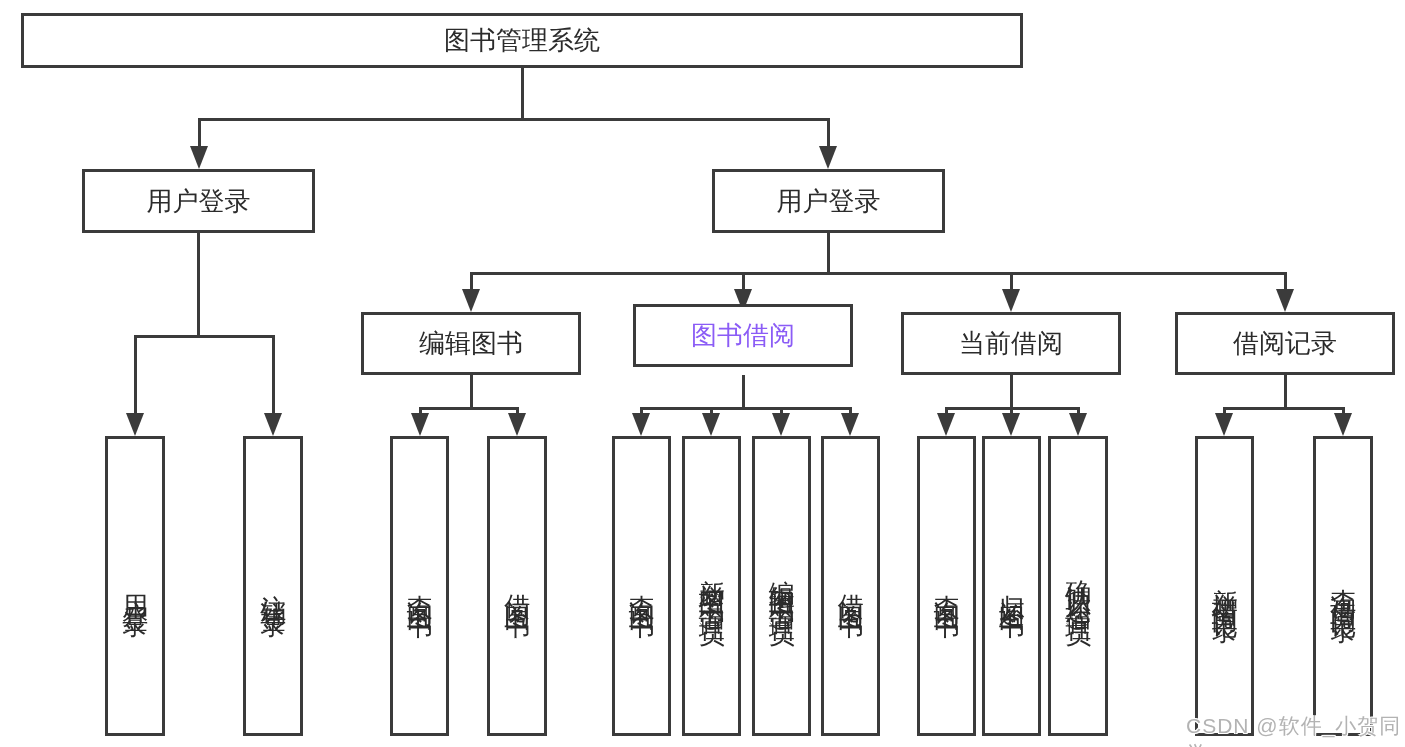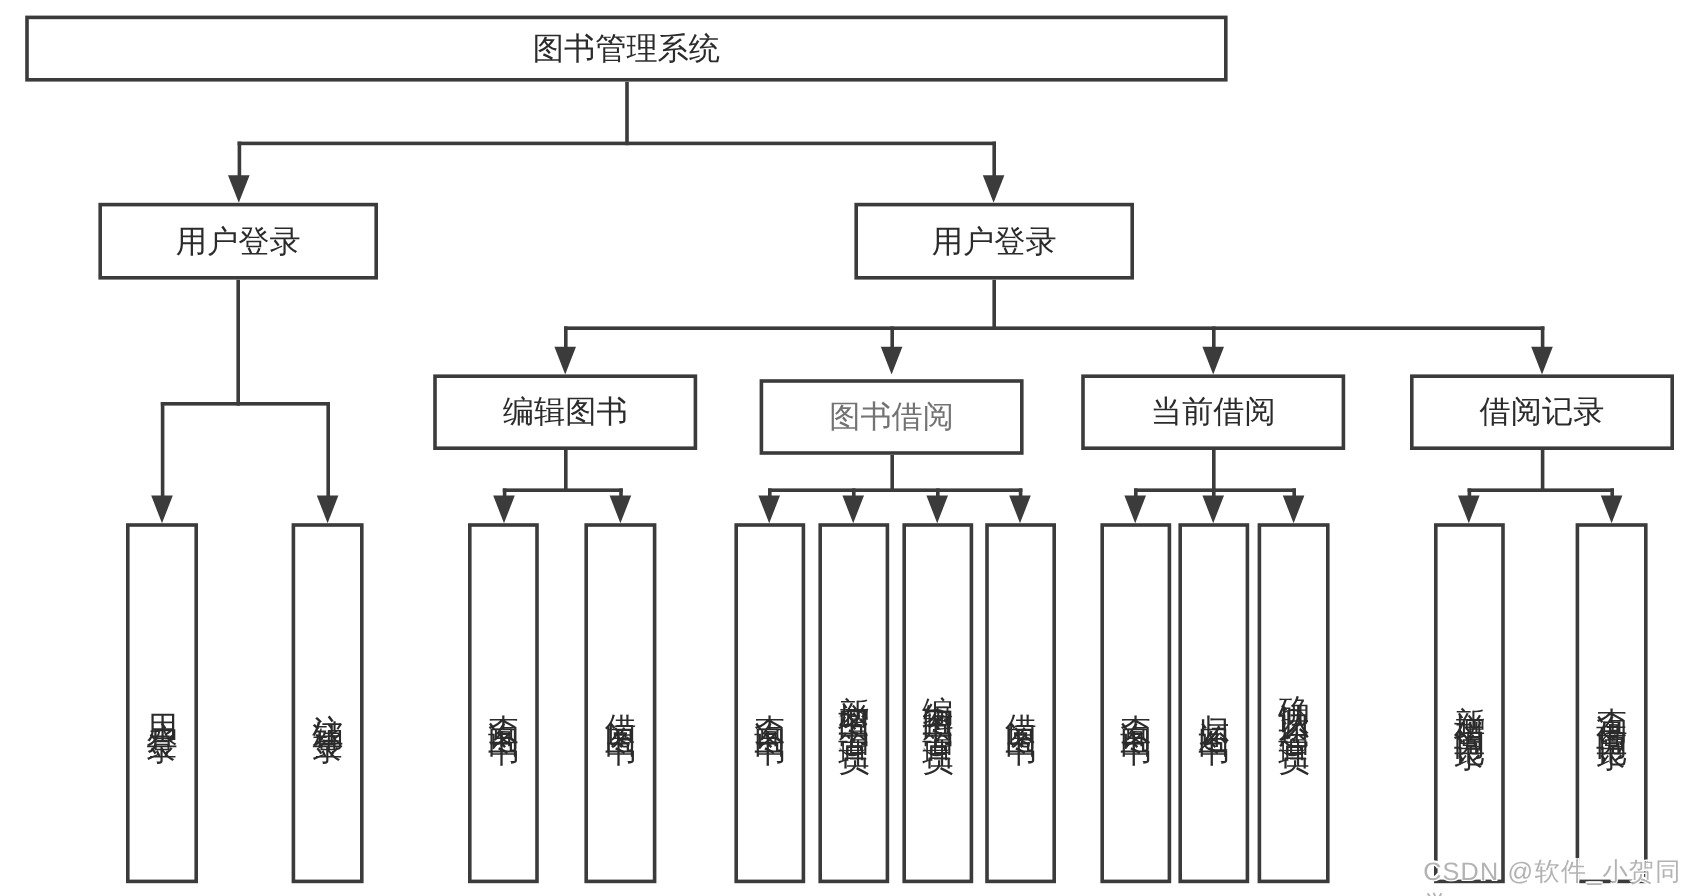--- a/index.html
+++ b/index.html
@@ -92,21 +92,21 @@
     </div>
     <div class="node" style="left: 82px; top: 169px; width: 233px; height: 64px; border-color: rgb(59, 59, 59); color: rgb(43, 43, 43); background: rgb(255, 255, 255);">
       <span>用户登录</span>
     </div>
     <div class="node" style="left: 712px; top: 169px; width: 233px; height: 64px; border-color: rgb(59, 59, 59); color: rgb(43, 43, 43); background: rgb(255, 255, 255);">
       <span>用户登录</span>
     </div>
     <div class="node" style="left: 361px; top: 312px; width: 220px; height: 63px; border-color: rgb(59, 59, 59); color: rgb(43, 43, 43); background: rgb(255, 255, 255);">
       <span>编辑图书</span>
     </div>
-    <div class="node" style="left: 633px; top: 316px; width: 220px; height: 63px; border-color: rgb(59, 59, 59); color: #737373; background: rgb(255, 255, 255);">
+    <div class="node" style="left: 633px; top: 304px; width: 220px; height: 63px; border-color: rgb(59, 59, 59); color: #8b5cf6; background: rgb(255, 255, 255);">
       <span>图书借阅</span>
     </div>
     <div class="node" style="left: 901px; top: 312px; width: 220px; height: 63px; border-color: rgb(59, 59, 59); color: rgb(43, 43, 43); background: rgb(255, 255, 255);">
       <span>当前借阅</span>
     </div>
     <div class="node" style="left: 1175px; top: 312px; width: 220px; height: 63px; border-color: rgb(59, 59, 59); color: rgb(43, 43, 43); background: rgb(255, 255, 255);">
       <span>借阅记录</span>
     </div>
     <div class="node vertical" style="left: 105px; top: 436px; width: 60px; height: 300px; border-color: rgb(59, 59, 59); color: rgb(43, 43, 43); background: rgb(255, 255, 255);">
       <span>用户登录</span>

